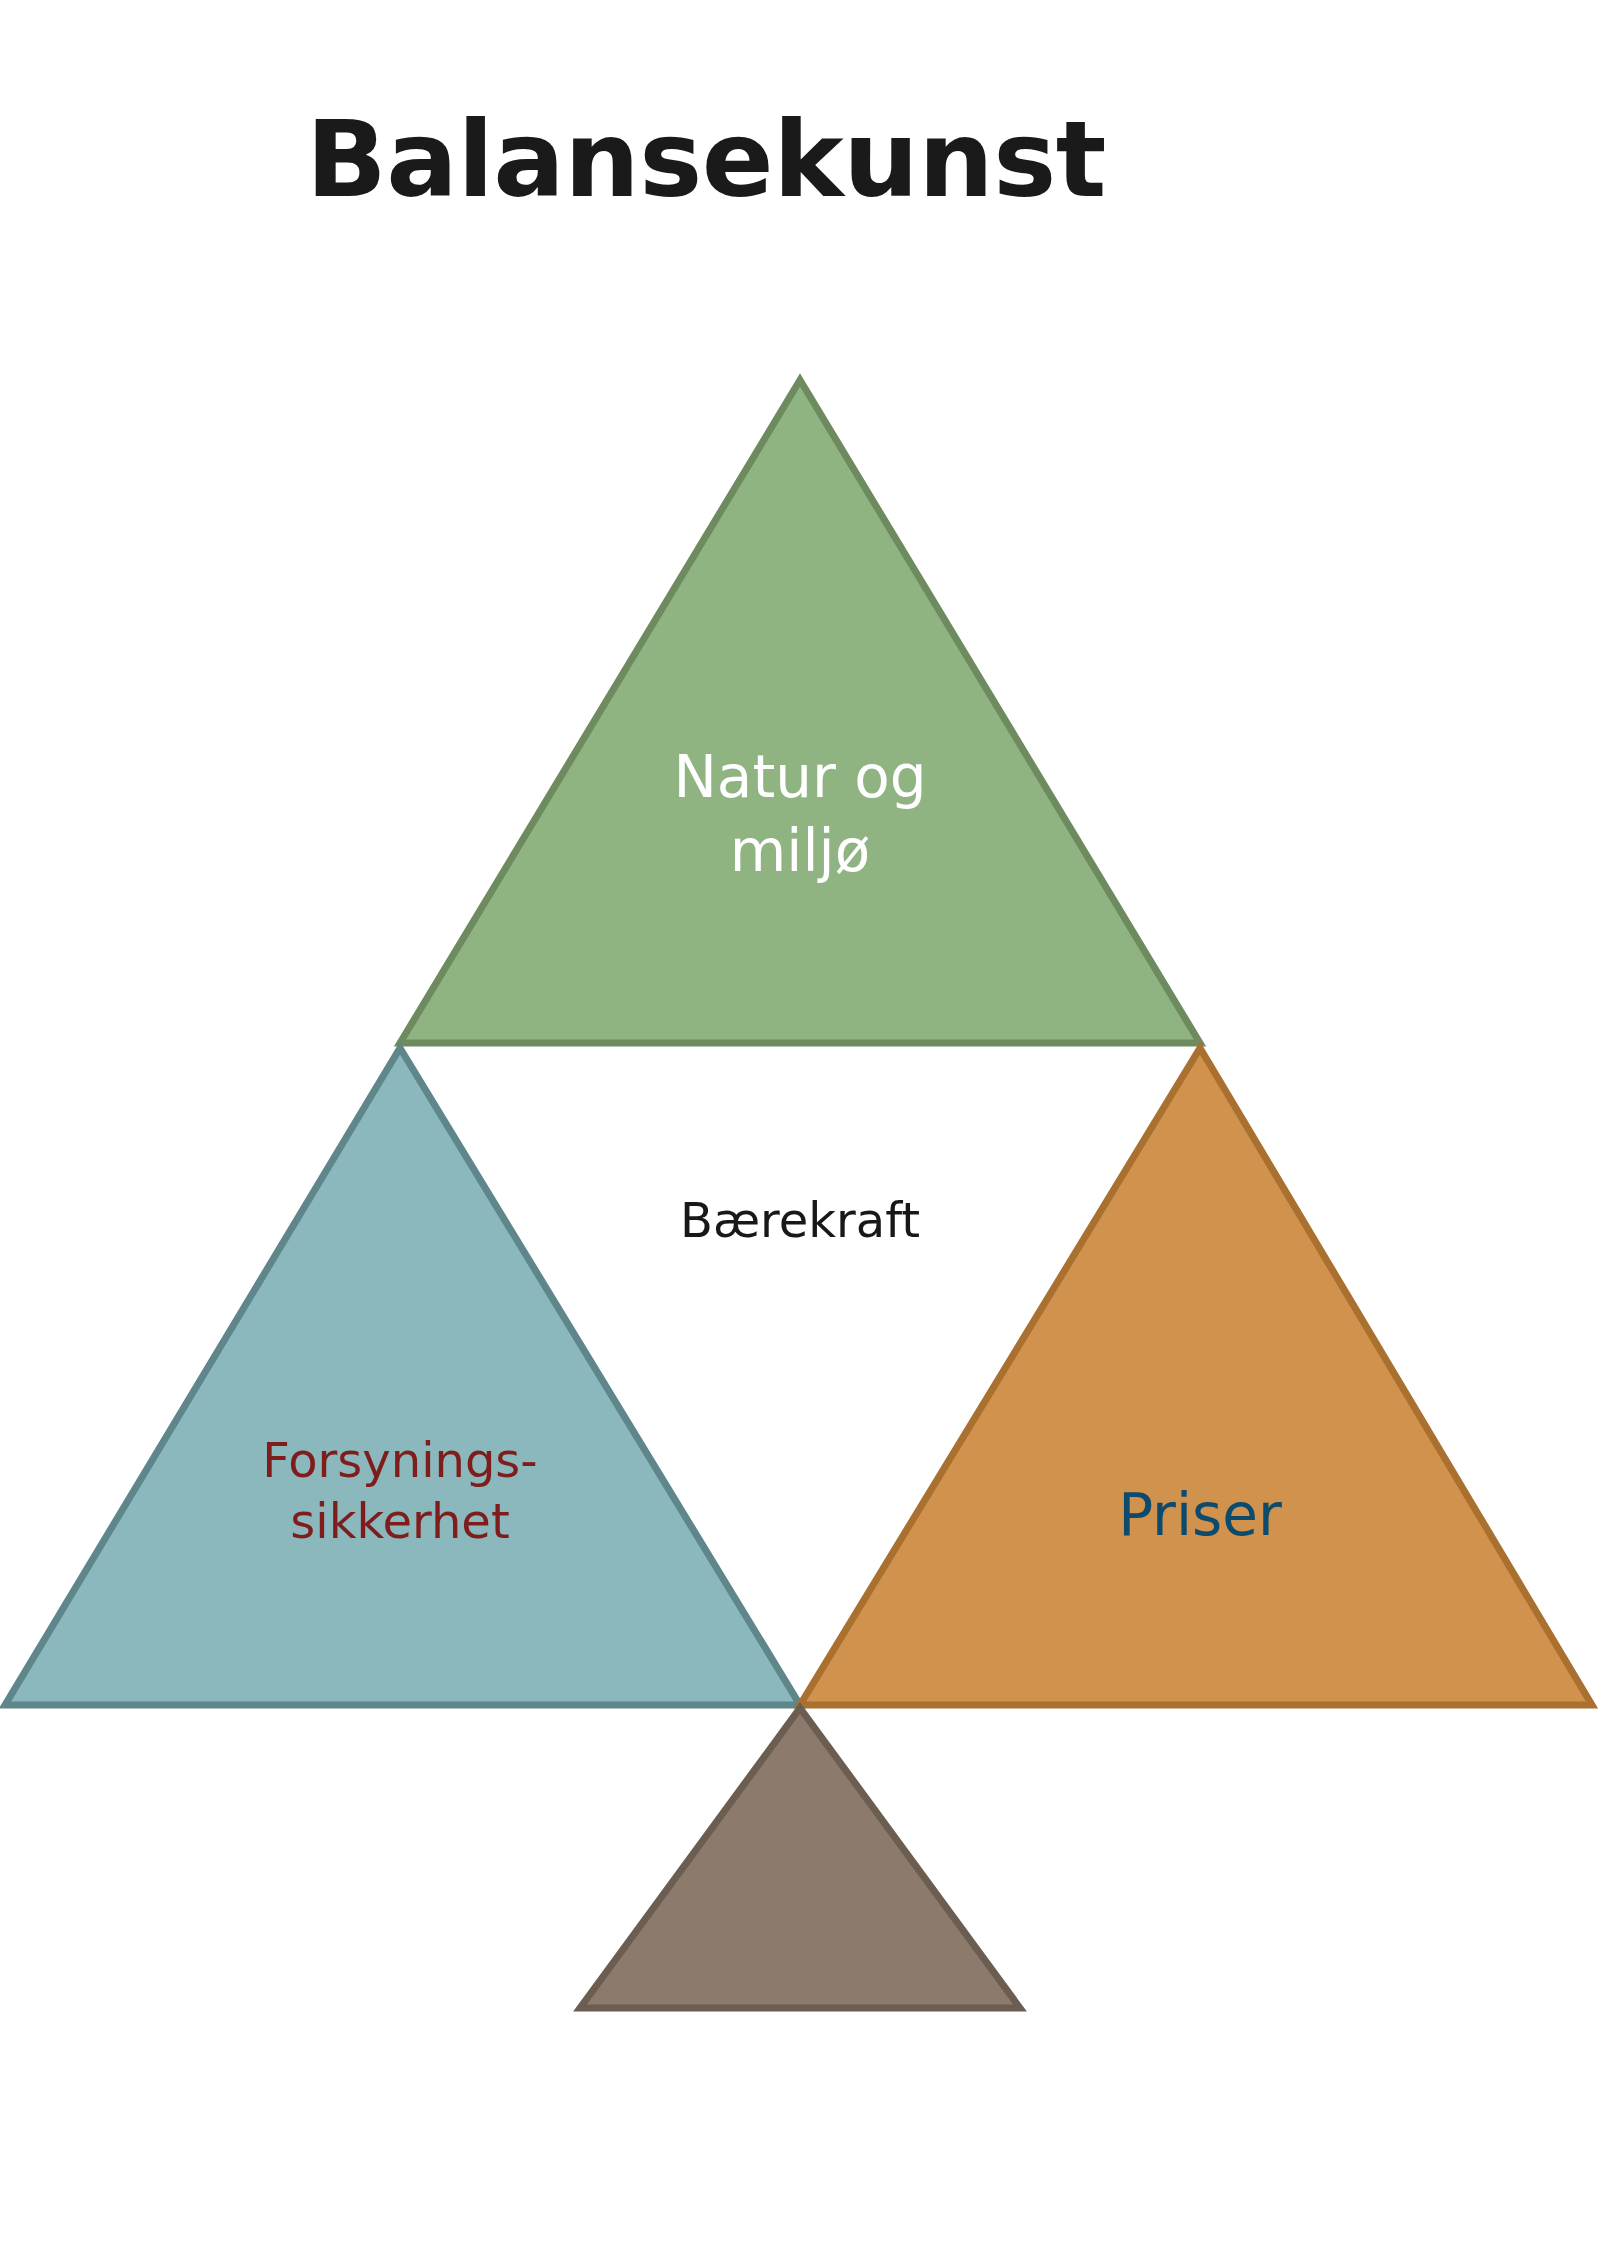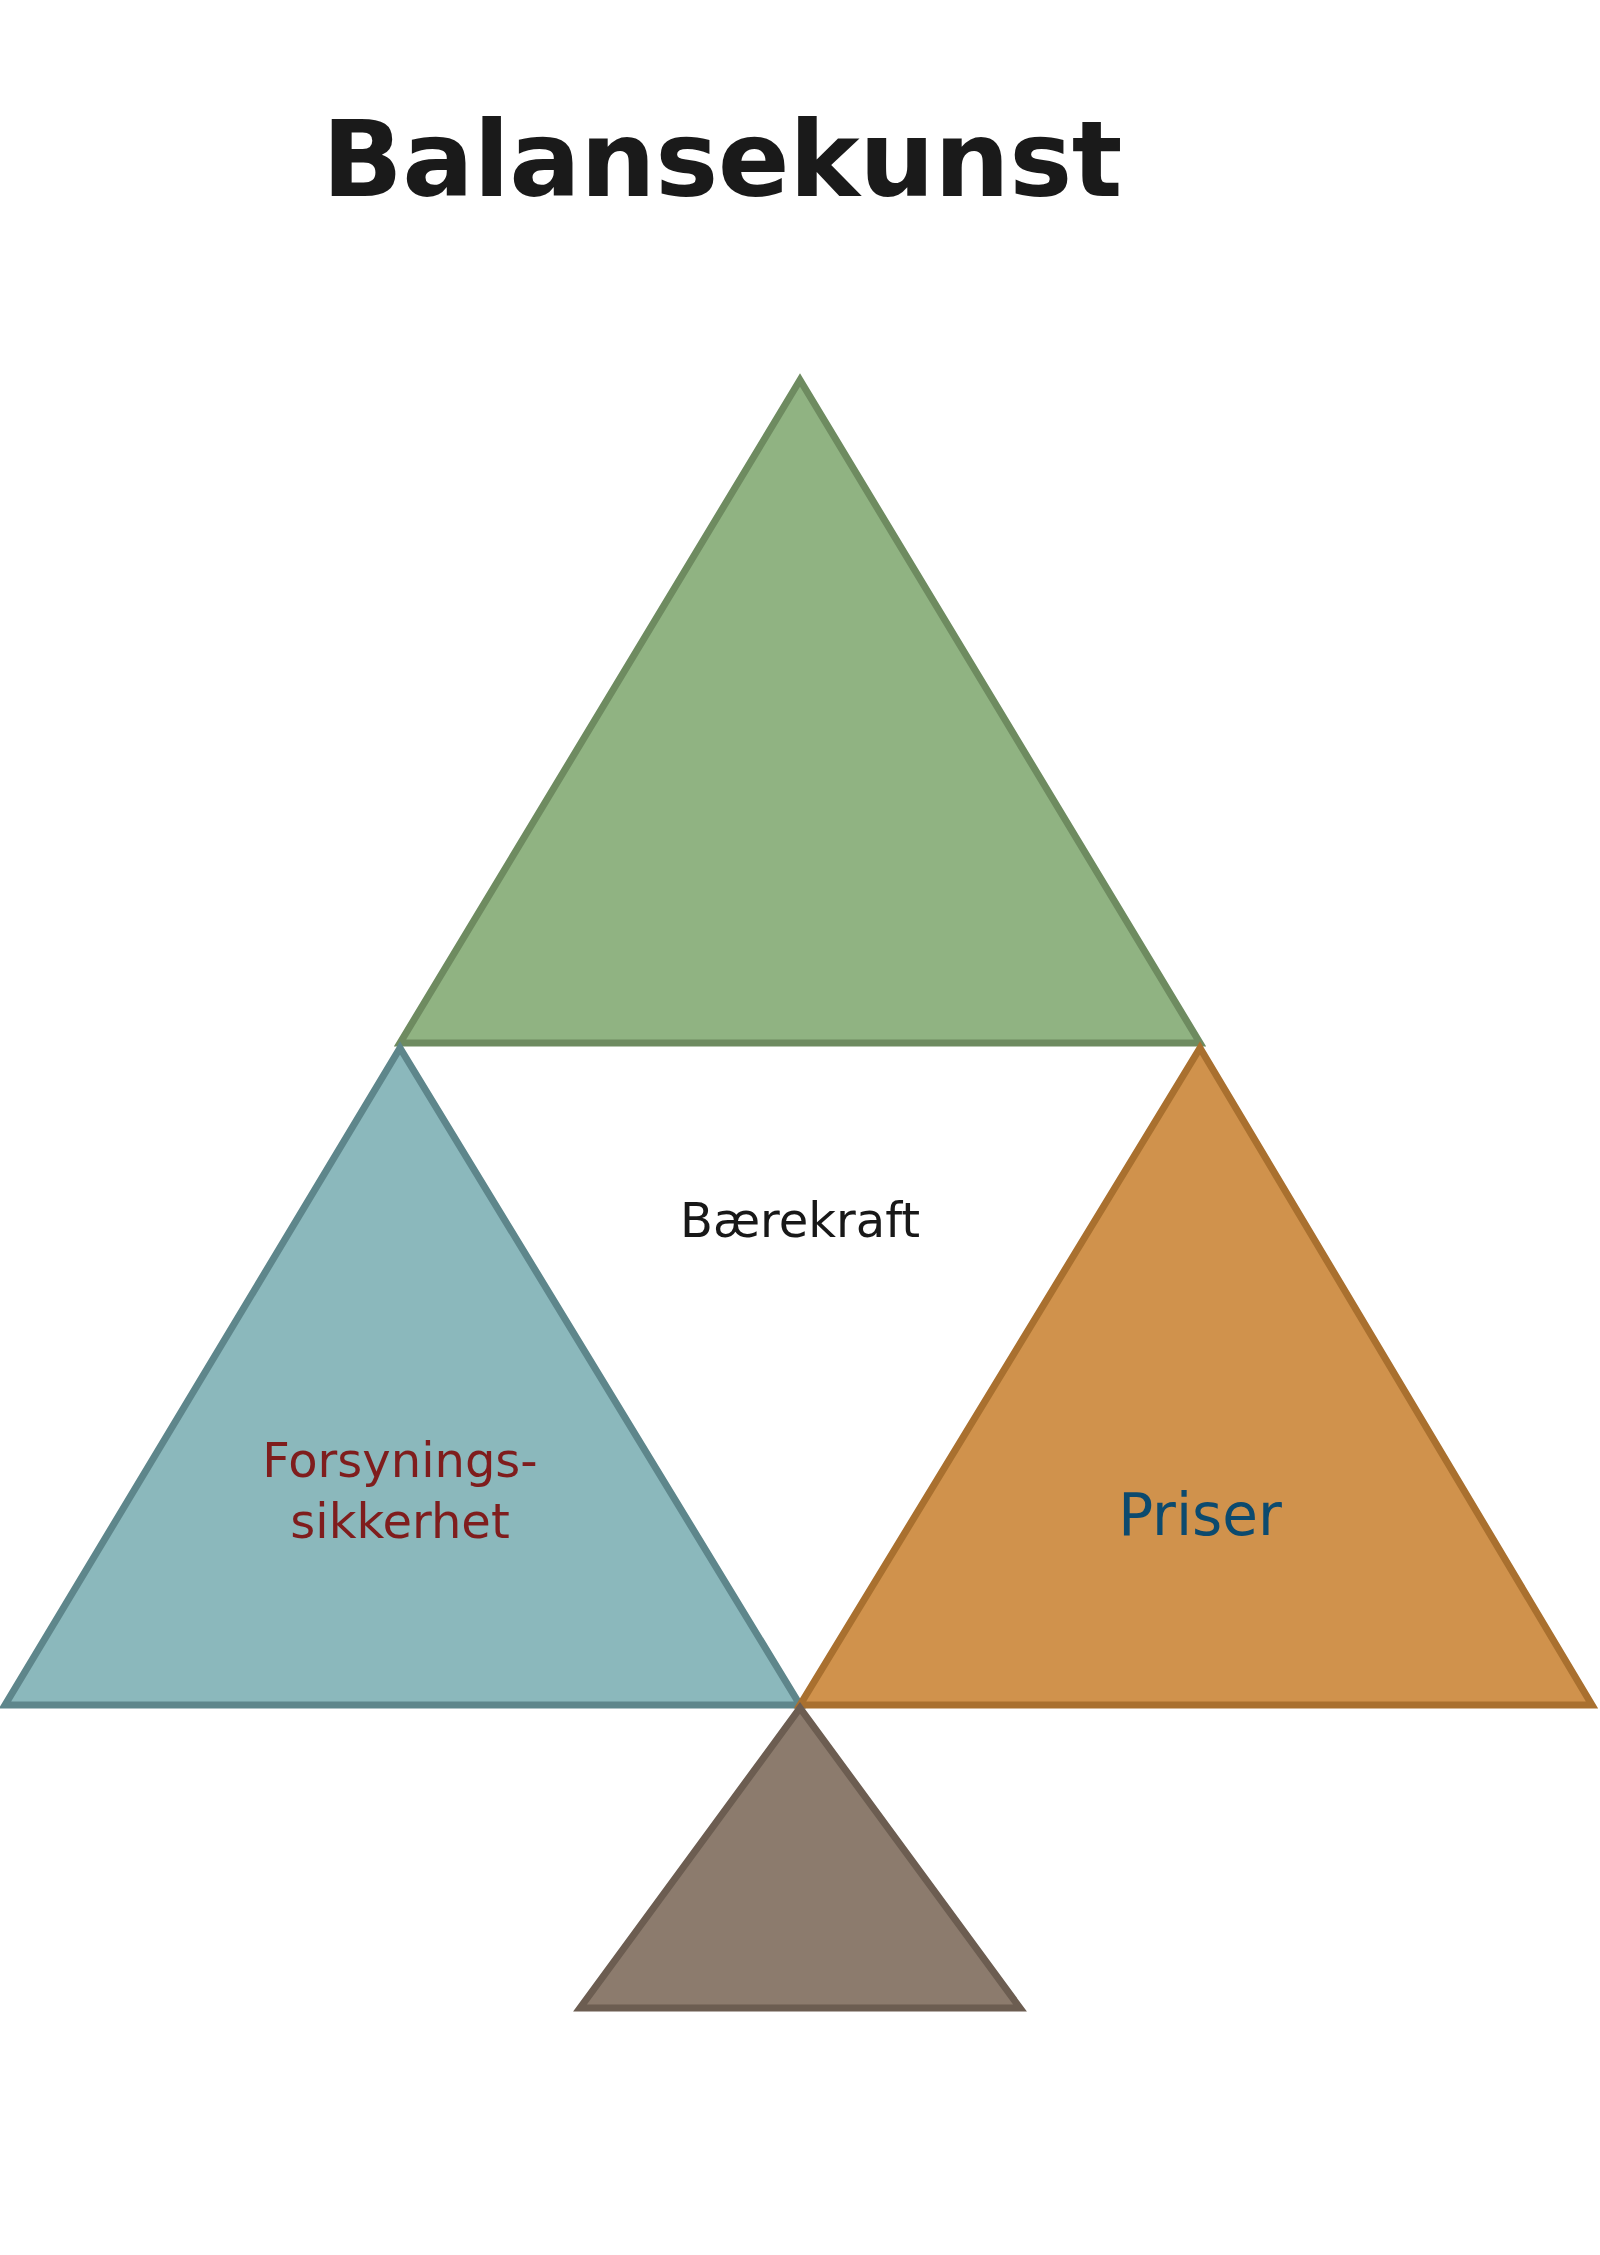--- a/index.html
+++ b/index.html
@@ -24,21 +24,20 @@
     top: 26px;
     width: 1412px;
     text-align: center;
     font-family: "DejaVu Sans", "Liberation Sans", sans-serif;
     font-weight: bold;
     font-size: 106px;
     line-height: 1.18;
     letter-spacing: -0.5px;
     color: #1a1a1a;
     white-space: nowrap;
-    margin-left: 16px;
   }
   #diagram {
     position: absolute;
     left: 0;
     top: 0;
     width: 1600px;
     height: 2255px;
   }
   .tri-label {
     position: absolute;
@@ -89,20 +88,22 @@
 
     <polygon points="800,380 1200,1043 400,1043" fill="#90B382" stroke="#6E8B60" stroke-width="7" stroke-linejoin="miter"></polygon>
 
     <polygon points="400,1048 800,1705 5,1705" fill="#8BB8BC" stroke="#5E868B" stroke-width="7" stroke-linejoin="miter"></polygon>
 
     <polygon points="1200,1048 1592,1705 800,1705" fill="#D0924C" stroke="#A9702F" stroke-width="7" stroke-linejoin="miter"></polygon>
 
     <polygon points="800,1708 1020,2008 580,2008" fill="#8C7B6D" stroke="#6C5D51" stroke-width="7" stroke-linejoin="miter"></polygon>
   </svg>
 
+  <div class="tri-label" id="label-natur">Natur og
+miljø</div>
 
   <div class="tri-label" id="label-forsyning">Forsynings-
 sikkerhet</div>
 
   <div class="tri-label" id="label-priser">Priser</div>
 
   <div class="tri-label" id="label-center">Bærekraft</div>
 
 </div>
 

